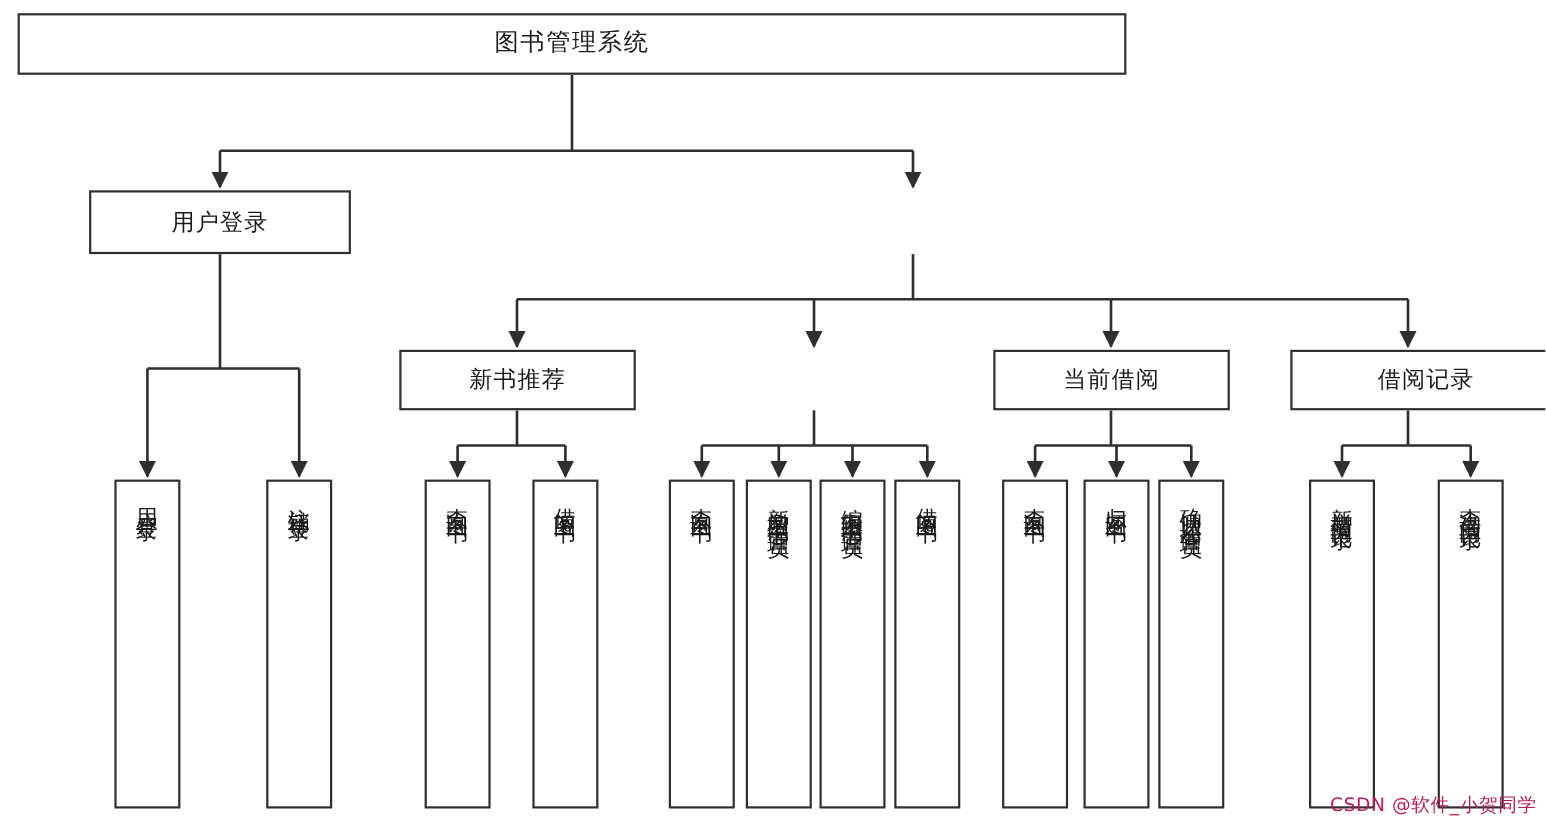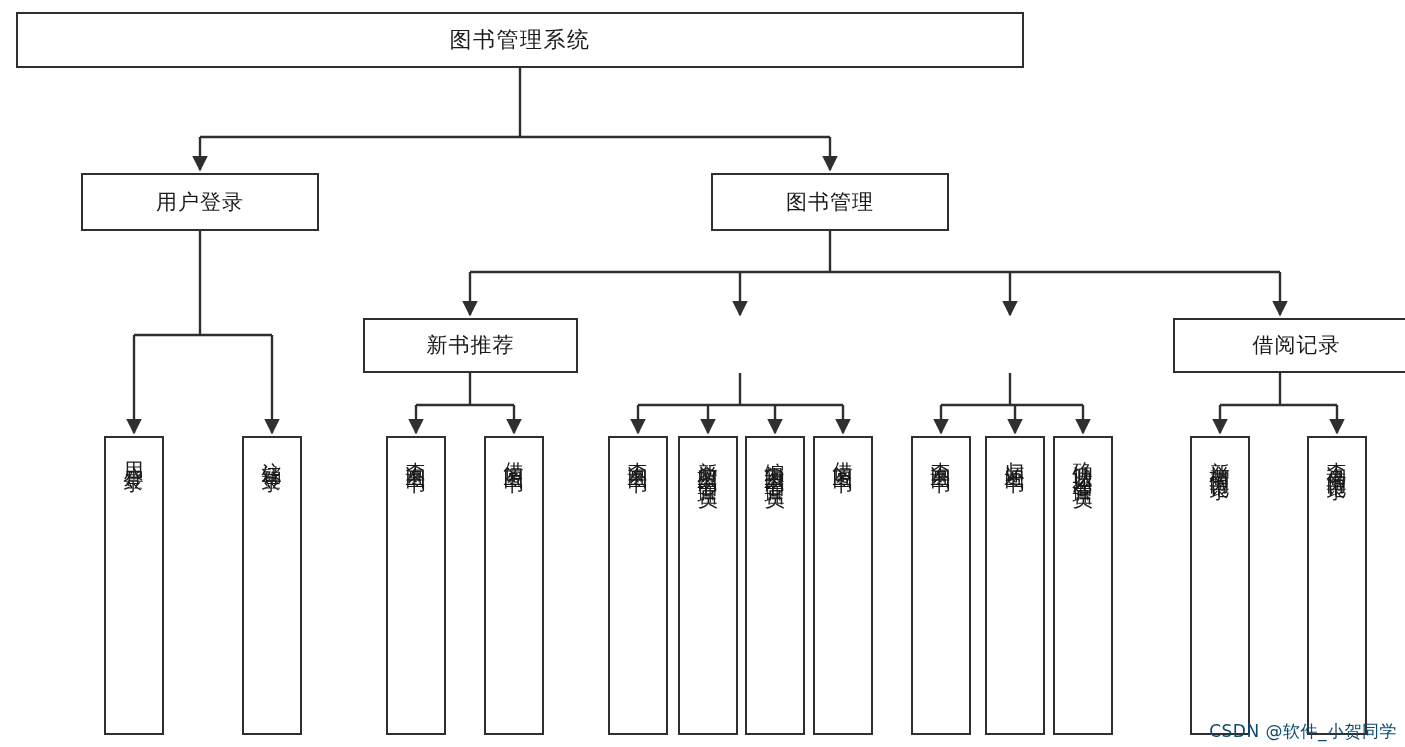--- a/index.html
+++ b/index.html
@@ -43,41 +43,42 @@
     white-space: nowrap;
   }
   
   .node.horiz .lbl {
     font-size: 21px;
     letter-spacing: 1px;
   }
   .node.root .lbl {
     font-size: 22px;
     letter-spacing: 1.5px;
+    font-family: Liberation Mono, monospace;
   }
   
   .node.leaf {
     align-items: flex-start;
     justify-content: center;
     padding-top: 8px;
   }
   .node.leaf .lbl {
     writing-mode: vertical-rl;
     text-orientation: upright;
     font-size: 20px;
     letter-spacing: 4px;
     line-height: 1;
     white-space: nowrap;
   }
   .watermark {
     position: absolute;
     right: 8px;
     bottom: 4px;
     font-size: 17px;
-    color: #0c4a6e;
+    color: #be185d;
     letter-spacing: 0.5px;
     z-index: 5;
     white-space: nowrap;
   }
 </style>
 </head>
 <body>
 
 <div id="canvas">
 
@@ -133,27 +134,27 @@
     </g>
   </svg>
 
   <div class="node root horiz" style="left:16px; top:12px; width:1008px; height:56px;">
     <span class="lbl">图书管理系统</span>
   </div>
 
   <div class="node horiz" style="left:81px; top:173px; width:238px; height:58px;">
     <span class="lbl">用户登录</span>
   </div>
-  <div class="node horiz" style="left:711px; top:173px; width:238px; height:58px;">
-    <span class="lbl">图书管理</span>
-  </div>
 
   <div class="node horiz" style="left:363px; top:318px; width:215px; height:55px;">
     <span class="lbl">新书推荐</span>
   </div>
+  <div class="node horiz" style="left:903px; top:318px; width:215px; height:55px;">
+    <span class="lbl">当前借阅</span>
+  </div>
   <div class="node horiz" style="left:1173px; top:318px; width:247px; height:55px;">
     <span class="lbl">借阅记录</span>
   </div>
 
   <div class="node leaf" style="left:104px; top:436px; width:60px; height:299px;">
     <span class="lbl">用户登录</span>
   </div>
   <div class="node leaf" style="left:242px; top:436px; width:60px; height:299px;">
     <span class="lbl">注销登录</span>
   </div>

